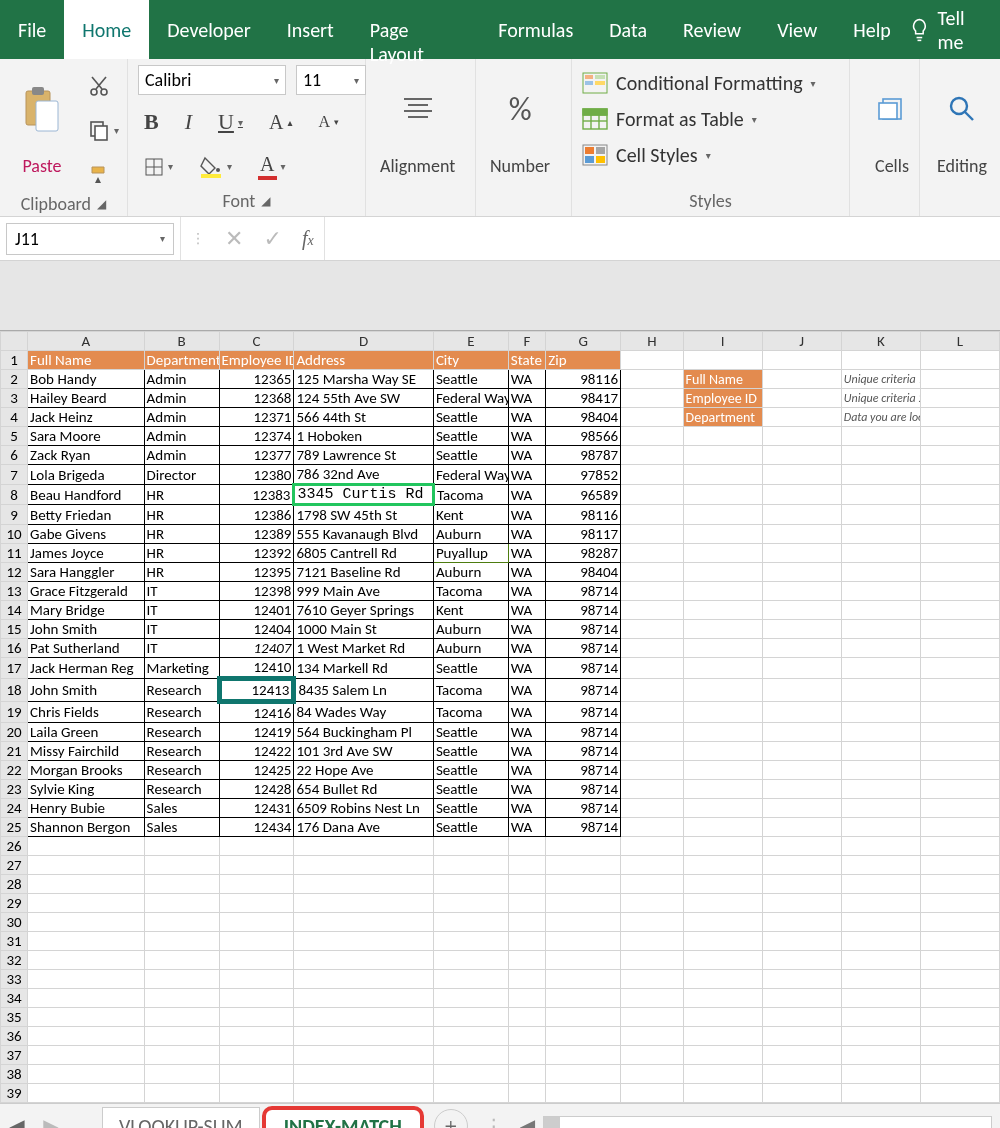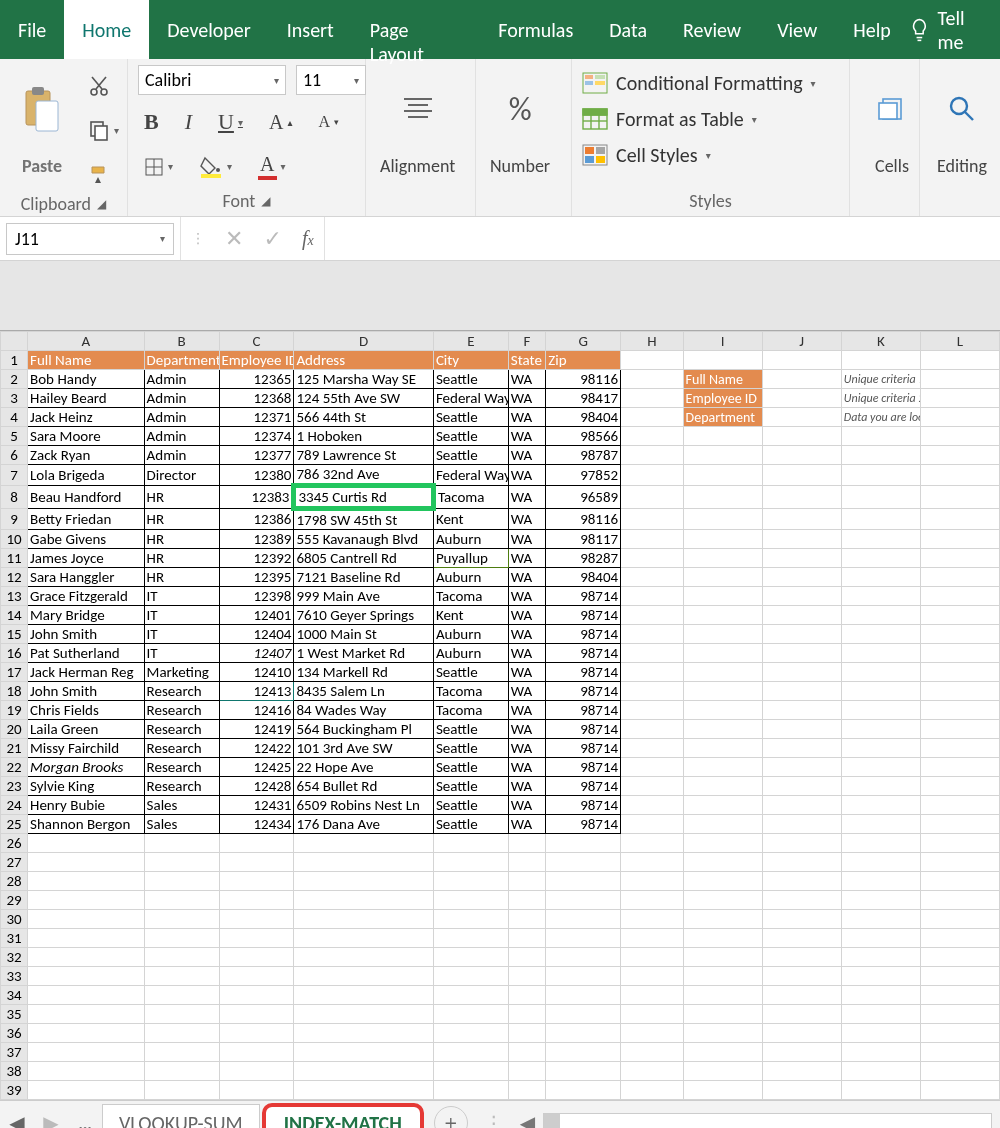--- a/index.html
+++ b/index.html
@@ -99,21 +99,21 @@
   <div class="group" style="width:128px;">
     <div class="group-body">
       <div class="big-btn">
         <div class="icon-slot">
           <svg width="40" height="48" viewBox="0 0 40 48">
               <rect x="4" y="6" width="24" height="34" rx="2" fill="#d9b36b" stroke="#b8935a"></rect>
               <rect x="10" y="2" width="12" height="8" rx="2" fill="#888"></rect>
               <rect x="14" y="16" width="22" height="30" rx="2" fill="#fff" stroke="#9bb6d4"></rect>
             </svg>
         </div>
-        <span style="color:#737373;font-weight:bold;">Paste</span>
+        <span style="color:#be185d;">Paste</span>
       </div>
       <div class="col" style="gap:14px; padding-top:6px;">
         <span class="ribbon-btn">
             <svg width="22" height="22" viewBox="0 0 22 22" stroke="#555" fill="none" stroke-width="1.6">
               <circle cx="6" cy="17" r="3"></circle>
               <circle cx="16" cy="17" r="3"></circle>
               <line x1="8" y1="14" x2="18" y2="2"></line>
               <line x1="14" y1="14" x2="4" y2="2"></line>
             </svg>
           </span>
@@ -443,21 +443,21 @@
           <td class=""></td>
           <td class=""></td>
           <td class=""></td>
           <td class=""></td>
         </tr>
         <tr>
           <td class="rowhdr">8</td>
           <td class="" style="border:1px solid #000;">Beau Handford</td>
           <td class="" style="border:1px solid #000;">HR</td>
           <td class="num" style="border:1px solid #000;">12383</td>
-          <td class="" style="border:5px solid #22c55e;">3345 Curtis Rd</td>
+          <td class="" style="border:3px solid #22c55e;font-family:Liberation Mono, monospace;">3345 Curtis Rd</td>
           <td class="" style="border:1px solid #000;">Tacoma</td>
           <td class="" style="border:1px solid #000;">WA</td>
           <td class="num" style="border:1px solid #000;">96589</td>
           <td class=""></td>
           <td class=""></td>
           <td class=""></td>
           <td class=""></td>
           <td class=""></td>
         </tr>
         <tr>
@@ -592,21 +592,21 @@
           <td class=""></td>
           <td class=""></td>
           <td class=""></td>
           <td class=""></td>
           <td class=""></td>
         </tr>
         <tr>
           <td class="rowhdr">18</td>
           <td class="" style="border:1px solid #000;">John Smith</td>
           <td class="" style="border:1px solid #000;">Research</td>
-          <td class="num" style="border:1px solid #0f766e;margin-left:24px;">12413</td>
+          <td class="num" style="border:5px solid #0f766e;margin-left:24px;">12413</td>
           <td class="" style="border:1px solid #000;">8435 Salem Ln</td>
           <td class="" style="border:1px solid #000;">Tacoma</td>
           <td class="" style="border:1px solid #000;">WA</td>
           <td class="num" style="border:1px solid #000;">98714</td>
           <td class=""></td>
           <td class=""></td>
           <td class=""></td>
           <td class=""></td>
           <td class=""></td>
         </tr>
@@ -650,21 +650,21 @@
           <td class="" style="border:1px solid #000;">WA</td>
           <td class="num" style="border:1px solid #000;">98714</td>
           <td class=""></td>
           <td class=""></td>
           <td class=""></td>
           <td class=""></td>
           <td class=""></td>
         </tr>
         <tr>
           <td class="rowhdr">22</td>
-          <td class="" style="border:1px solid #000;font-style:italic;">Morgan Brooks</td>
+          <td class="" style="border:1px solid #000;">Morgan Brooks</td>
           <td class="" style="border:1px solid #000;">Research</td>
           <td class="num" style="border:1px solid #000;">12425</td>
           <td class="" style="border:1px solid #000;">22 Hope Ave</td>
           <td class="" style="border:1px solid #000;">Seattle</td>
           <td class="" style="border:1px solid #000;">WA</td>
           <td class="num" style="border:1px solid #000;">98714</td>
           <td class=""></td>
           <td class=""></td>
           <td class=""></td>
           <td class=""></td>

